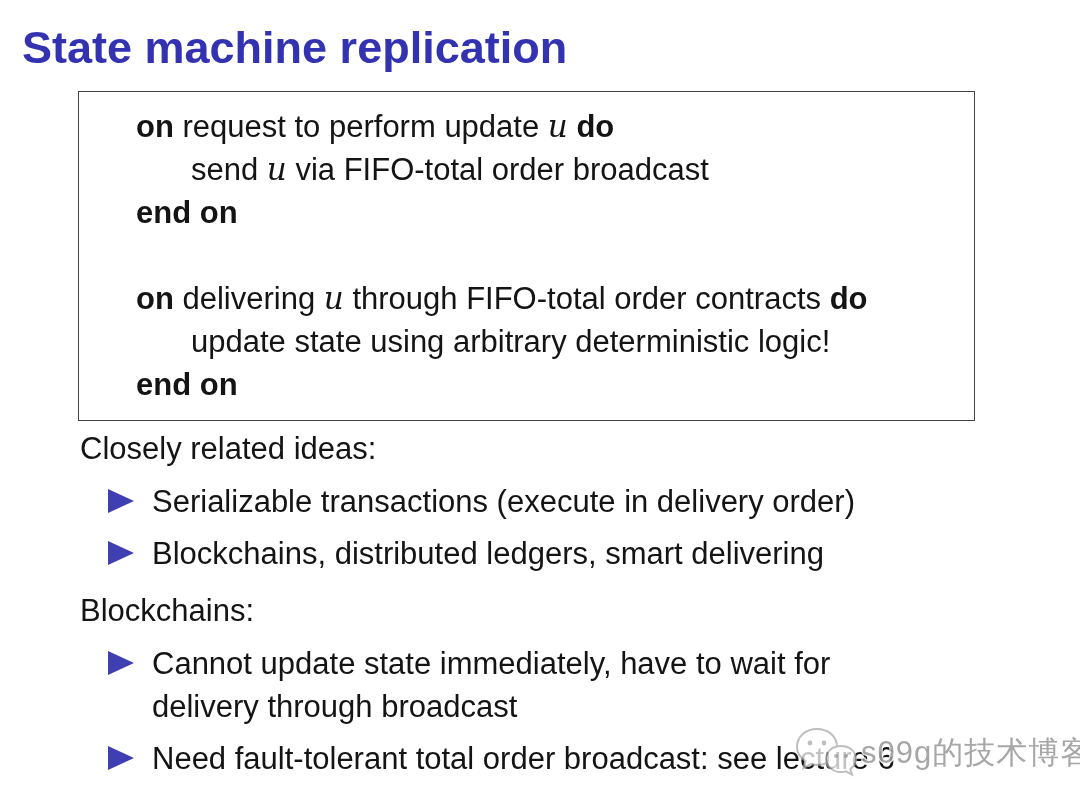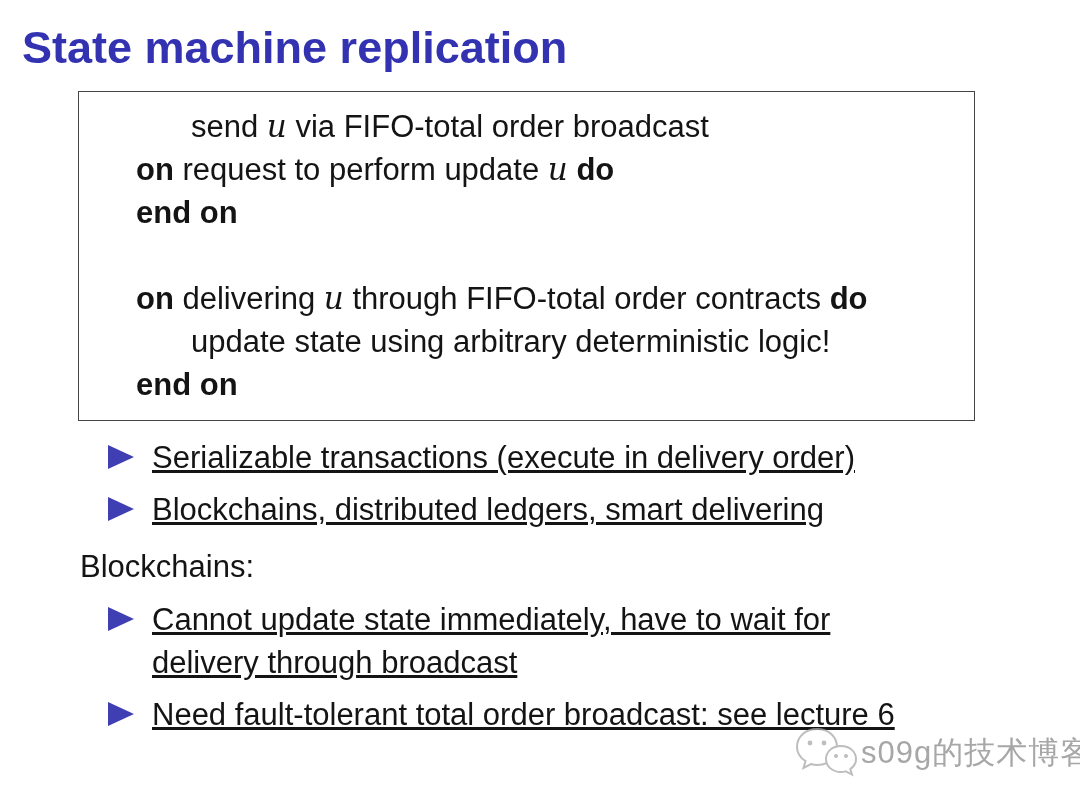--- a/index.html
+++ b/index.html
@@ -48,21 +48,21 @@
     font-size:31px;
   }
   .section + .section{ margin-top:14px; }
   .section-heading{ line-height:44px; }
   .bullet-item{
     position:relative;
     margin:9px 0;
     padding-left:72px;
     line-height:43px;
   }
-  .item-text{ white-space:pre-line;text-decoration:underline; }
+  .item-text{ white-space:pre-line; }
   .tri{
     position:absolute;
     left:28px; top:9px;
     width:0; height:0;
     border-left:26px solid var(--bullet-color);
     border-top:12px solid transparent;
     border-bottom:12px solid transparent;
   }
   .watermark{
     position:absolute;
@@ -80,31 +80,32 @@
     white-space:nowrap;
   }
   .wechat-icon{ flex:0 0 auto; margin-right:2px; }
 </style>
 </head>
 <body>
 
 <h1 class="slide-title">State machine replication</h1>
 
 <div class="algorithm-box">
+    <div class="code-line"><span class="seg-bold">on</span><span class=""> request to perform update </span><span class="seg-math">u</span><span class=""> </span><span class="seg-bold">do</span></div>
     <div class="code-line indent"><span class="">send </span><span class="seg-math">u</span><span class=""> via FIFO-total order broadcast</span></div>
-    <div class="code-line"><span class="seg-bold">on</span><span class=""> request to perform update </span><span class="seg-math">u</span><span class=""> </span><span class="seg-bold">do</span></div>
     <div class="code-line"><span class="seg-bold">end on</span></div>
     <div class="code-line"></div>
     <div class="code-line"><span class="seg-bold">on</span><span class=""> delivering </span><span class="seg-math">u</span><span class=""> through FIFO-total order contracts </span><span class="seg-bold">do</span></div>
     <div class="code-line indent"><span class="">update state using arbitrary deterministic logic!</span></div>
     <div class="code-line"><span class="seg-bold">end on</span></div>
   </div>
 
 <div class="content-sections">
     <div class="section">
+      <div class="section-heading">Closely related ideas:</div>
       <div class="bullet-item"><span class="tri"></span><span class="item-text">Serializable transactions (execute in delivery order)</span></div>
       <div class="bullet-item"><span class="tri"></span><span class="item-text">Blockchains, distributed ledgers, smart delivering</span></div>
     </div>
     <div class="section">
       <div class="section-heading">Blockchains:</div>
       <div class="bullet-item"><span class="tri"></span><span class="item-text">Cannot update state immediately, have to wait for
 delivery through broadcast</span></div>
       <div class="bullet-item"><span class="tri"></span><span class="item-text">Need fault-tolerant total order broadcast: see lecture 6</span></div>
     </div>
   </div>

